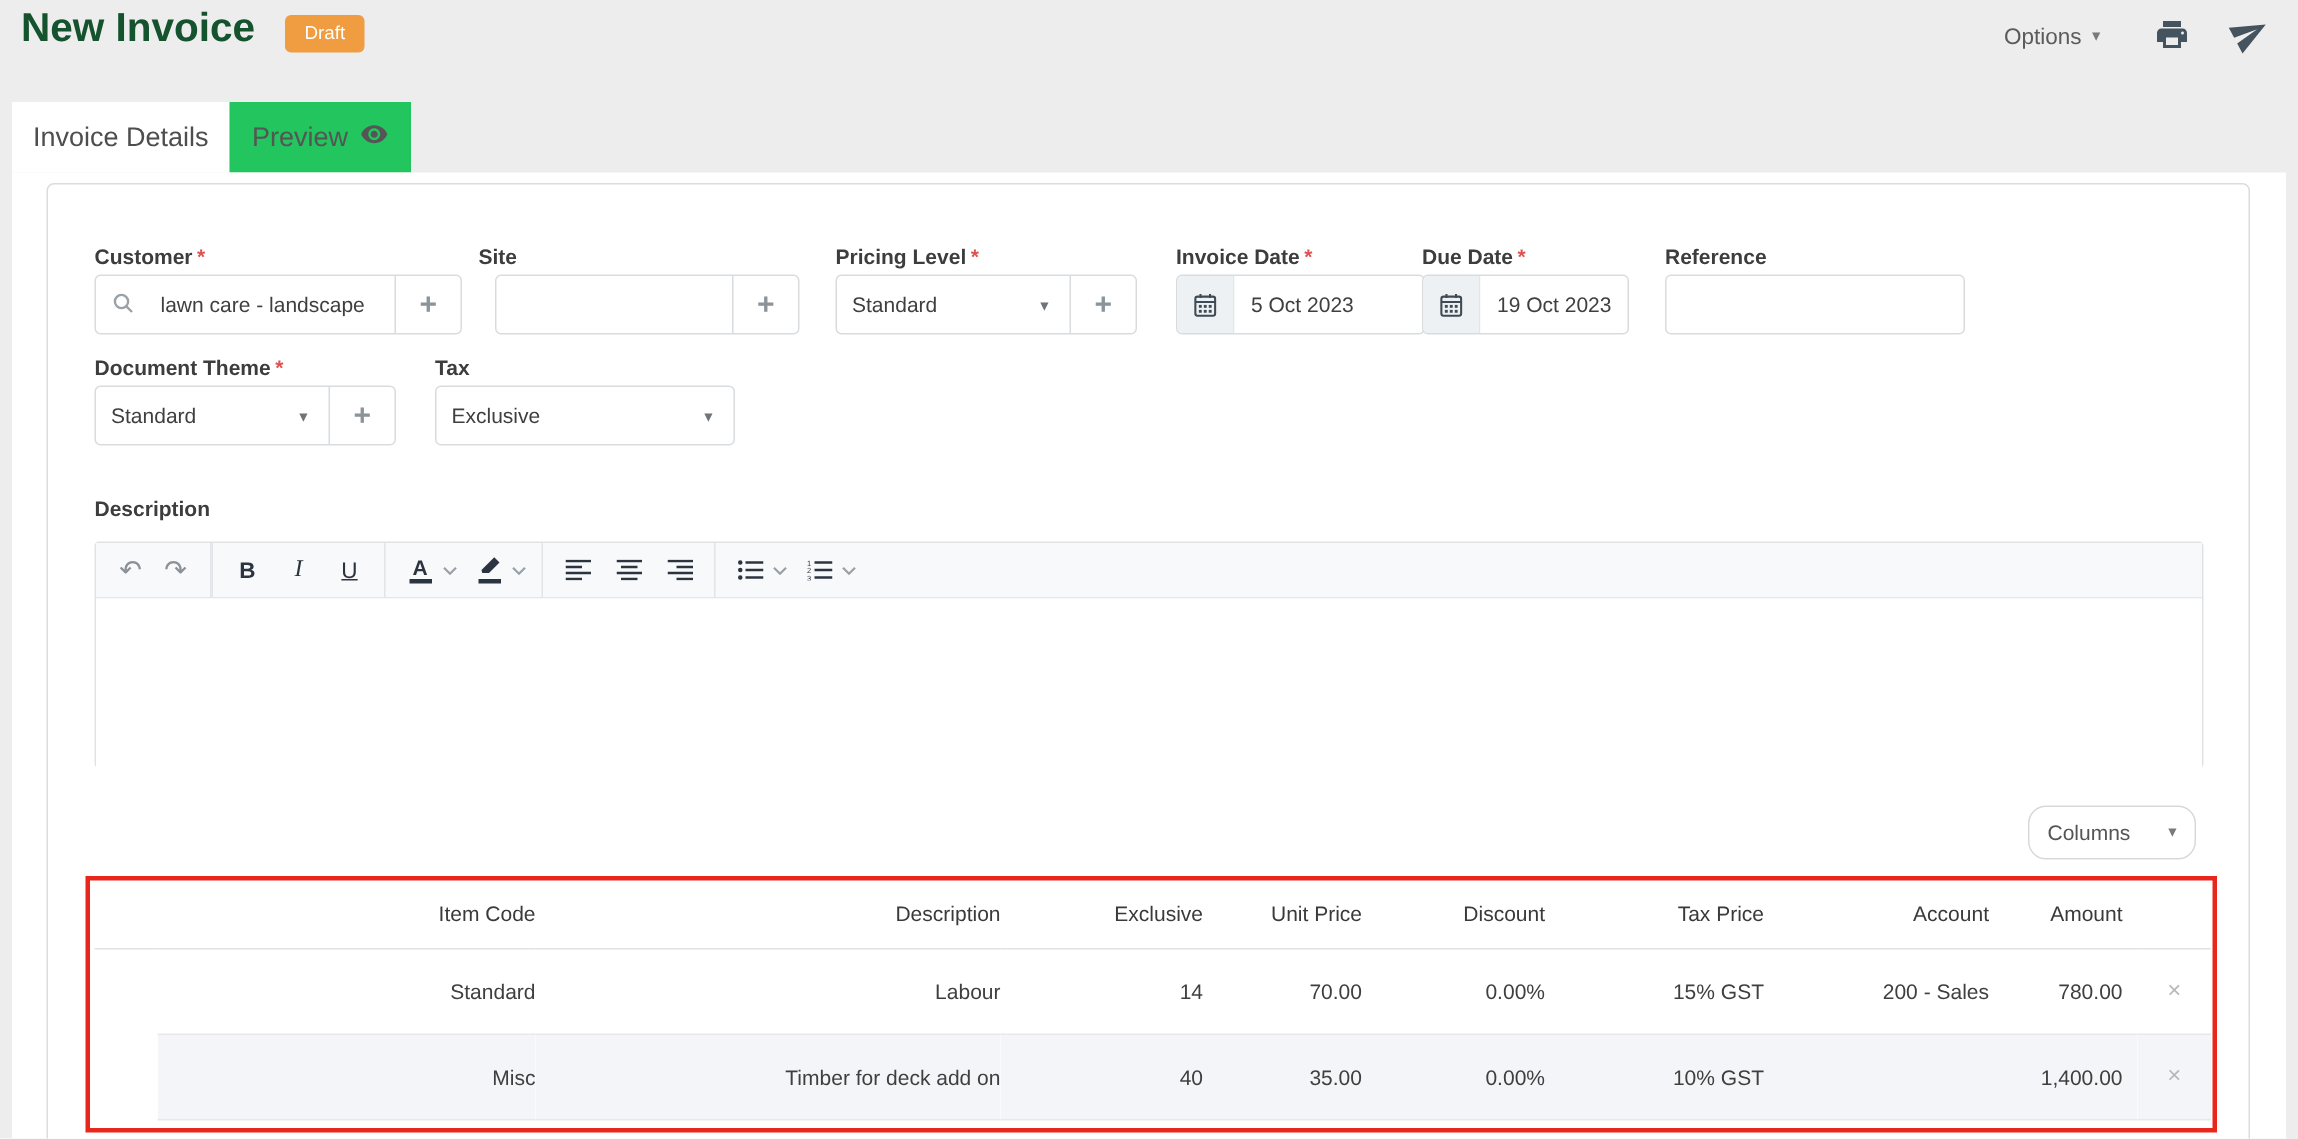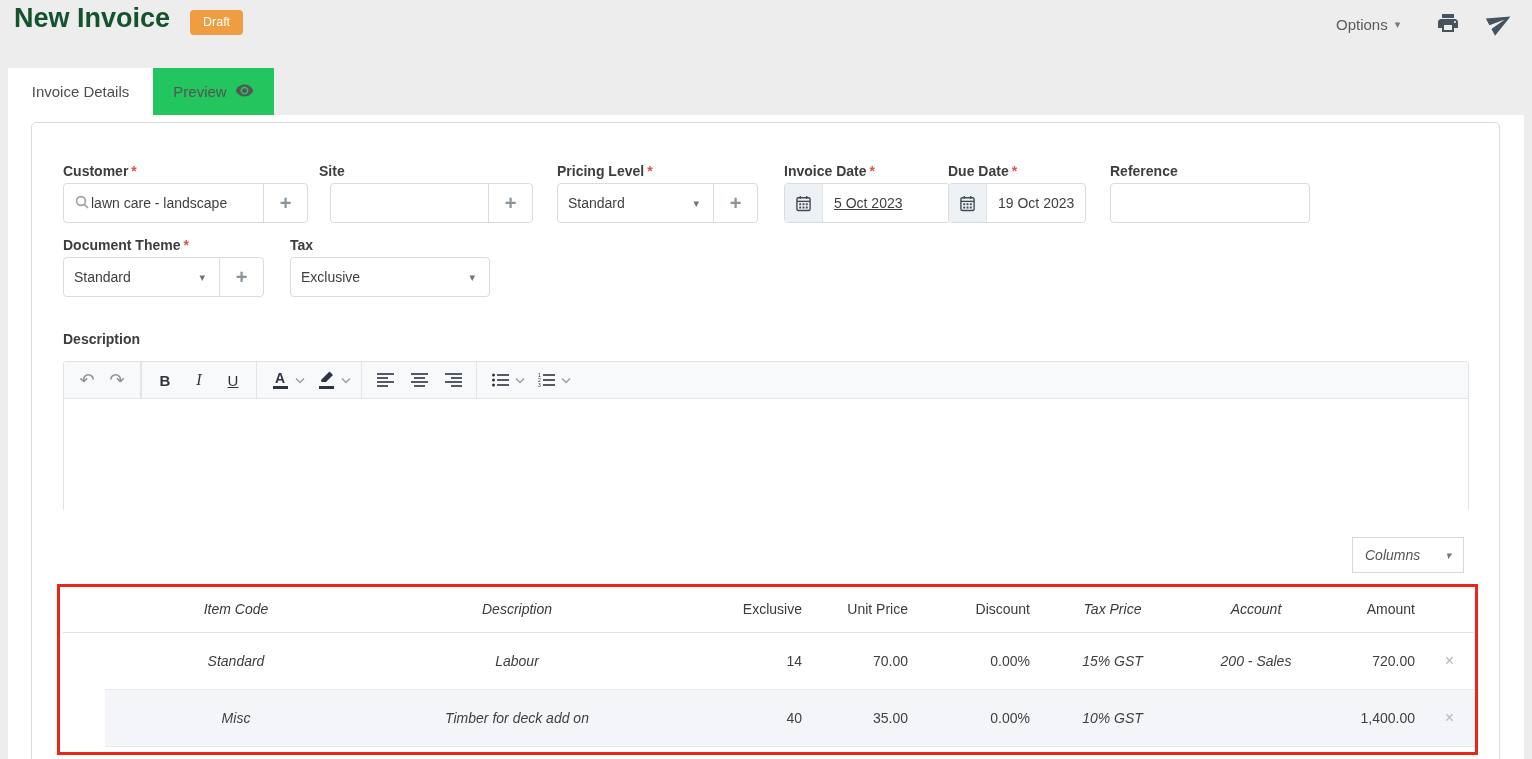--- a/index.html
+++ b/index.html
@@ -20,37 +20,37 @@
   }
   .options-btn { left:1336px; top:16px; display:flex; align-items:center; gap:7px;
     font-size:15px; color:#5b5b5b; cursor:pointer; }
   .caret { font-size:11px; color:#7a7a7a; line-height:1; }
   .hdr-icon { cursor:pointer; }
   .hdr-icon svg { display:block; }
 
   
   .tabbar { left:8px; top:68px; display:flex; height:47px; }
   .tab { display:flex; align-items:center; justify-content:center; gap:8px;
-    font-size:15px; color:#4e4e4e; cursor:pointer; }
+    font-size:18px; color:#4e4e4e; cursor:pointer; }
   .tab.active { width:145px; background:#ffffff; }
   .tab.inactive { width:121px; background:#22c55e; color:#555; }
 
   
   .panel { left:8px; top:115px; width:1516px; height:644px; background:#ffffff; }
   .card { left:31px; top:122px; width:1469px; height:700px; background:#fff;
     border:1px solid #dcdcdc; border-radius:5px; }
 
   
   .field-label { font-size:14px; font-weight:bold; color:#3d3d3d; }
   .req { color:#e05252; font-weight:bold; margin-left:3px; }
   .fieldbox {
     height:40px; background:#fff; border:1px solid #d9dcde; border-radius:4px;
     display:flex; align-items:center; font-size:14px; color:#3f3f3f;
   }
-  .fieldbox .grow { flex:1 1 auto; display:flex; align-items:center; gap:1px; padding:0 10px; height:100%; }
+  .fieldbox .grow { flex:1 1 auto; display:flex; align-items:center; gap:17px; padding:0 10px; height:100%; }
   .add-seg {
     flex:0 0 44px; height:100%; border-left:1px solid #d9dcde;
     display:flex; align-items:center; justify-content:center;
     color:#8a9499; font-size:20px; font-weight:bold; cursor:pointer;
   }
   .sel-caret { margin-left:auto; font-size:11px; color:#6d757b; padding-right:4px; }
   .date-icon-seg {
     flex:0 0 38px; height:100%; background:#eef1f3; border-right:1px solid #e2e6e8;
     border-radius:3px 0 0 3px; display:flex; align-items:center; justify-content:center;
   }
@@ -70,31 +70,31 @@
   .tb-bold { font-weight:bold; font-size:15px; }
   .tb-italic { font-family:"Liberation Serif", serif; font-style:italic; font-size:16px; }
   .tb-under { text-decoration:underline; font-size:15px; }
   .stack { display:flex; flex-direction:column; align-items:center; line-height:1; }
   .color-bar { width:15px; height:3px; background:#2b3440; margin-top:1px; }
   .chev svg { display:block; }
   .editor-body { height:113px; background:#fff; }
 
   
   .columns-btn { left:1352px; top:537px; width:112px; height:36px;
-    border:1px solid #d6d9db; border-radius:0; background:#fff;
+    border:1px solid #d6d9db; border-radius:12px; background:#fff;
     display:flex; align-items:center; justify-content:space-between;
-    padding:0 12px; font-size:14px; color:#555; cursor:pointer;font-style:italic; }
+    padding:0 12px; font-size:14px; color:#555; cursor:pointer; }
 
   
   .items-table { left:63px; top:587px; width:1411px; border-collapse:collapse;
     table-layout:fixed; font-size:14px; color:#3f3f3f; }
   .items-table th { height:45px; font-weight:normal; color:#3a3a3a;
     border-bottom:1px solid #e2e2e2; white-space:nowrap; }
   .items-table td { height:57px; white-space:nowrap; overflow:hidden; }
-  .al { text-align:center; padding-left:10px;font-style:italic; }
+  .al { text-align:right; padding-left:10px; }
   .ar { text-align:right; padding-right:10px; }
   .tax-col { padding-left:9px; }
   tr.item-row td { border-bottom:1px solid #e8e8e8; }
   tr.item-row td.gutter { border-bottom:none; background:#fff; }
   tr.row-alt td { background:#f4f5f8; }
   .close-cell { text-align:center; color:#b4b9bd; font-size:16px; cursor:pointer; }
 
   
   .annotation { left:57px; top:584px; width:1421px; height:171px;
     border:3px solid #e9261c; pointer-events:none; z-index:50; }
@@ -172,21 +172,21 @@
 <div class="abs fieldbox" style="left:557px; top:183px; width:201px;">
   <div class="grow">
     <span>Standard</span>
     <span class="sel-caret">▾</span>
   </div>
   <div class="add-seg">
       <span>+</span>
     </div>
 </div>
 
-<div class="abs fieldbox" style="left:784px; top:183px; width:166px;text-decoration:underline;">
+<div class="abs fieldbox" style="left:784px; top:183px; width:166px;">
   <div class="date-icon-seg">
     <svg width="17" height="17" viewBox="0 0 16 16" fill="none" stroke="#3e4a54" stroke-width="1.3">
         <path d="M5 1v2.5M11 1v2.5"></path>
         <rect x="1.8" y="2.6" width="12.4" height="12" rx="1.4"></rect>
         <path d="M1.8 6h12.4"></path>
         <g fill="#3e4a54" stroke="none">
           <rect x="4" y="7.8" width="1.8" height="1.8"></rect>
           <rect x="7.1" y="7.8" width="1.8" height="1.8"></rect>
           <rect x="10.2" y="7.8" width="1.8" height="1.8"></rect>
           <rect x="4" y="10.9" width="1.8" height="1.8"></rect>
@@ -400,21 +400,21 @@
   <tbody>
     <tr class="item-row">
       <td class="gutter"></td>
       <td class="al">Standard</td>
       <td class="al">Labour</td>
       <td class="ar">14</td>
       <td class="ar">70.00</td>
       <td class="ar">0.00%</td>
       <td class="al tax-col">15% GST</td>
       <td class="al">200 - Sales</td>
-      <td class="ar">720.00</td>
+      <td class="ar">780.00</td>
       <td class="close-cell"><span>×</span></td>
     </tr>
     <tr class="item-row row-alt">
       <td class="gutter"></td>
       <td class="al">Misc</td>
       <td class="al">Timber for deck add on</td>
       <td class="ar">40</td>
       <td class="ar">35.00</td>
       <td class="ar">0.00%</td>
       <td class="al tax-col">10% GST</td>

